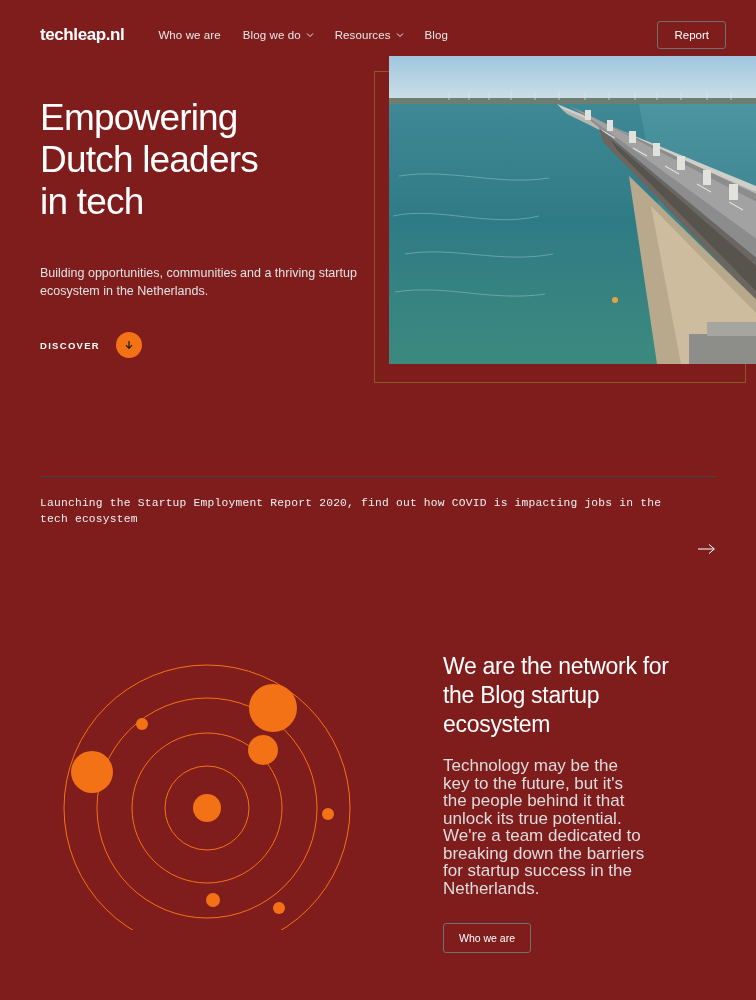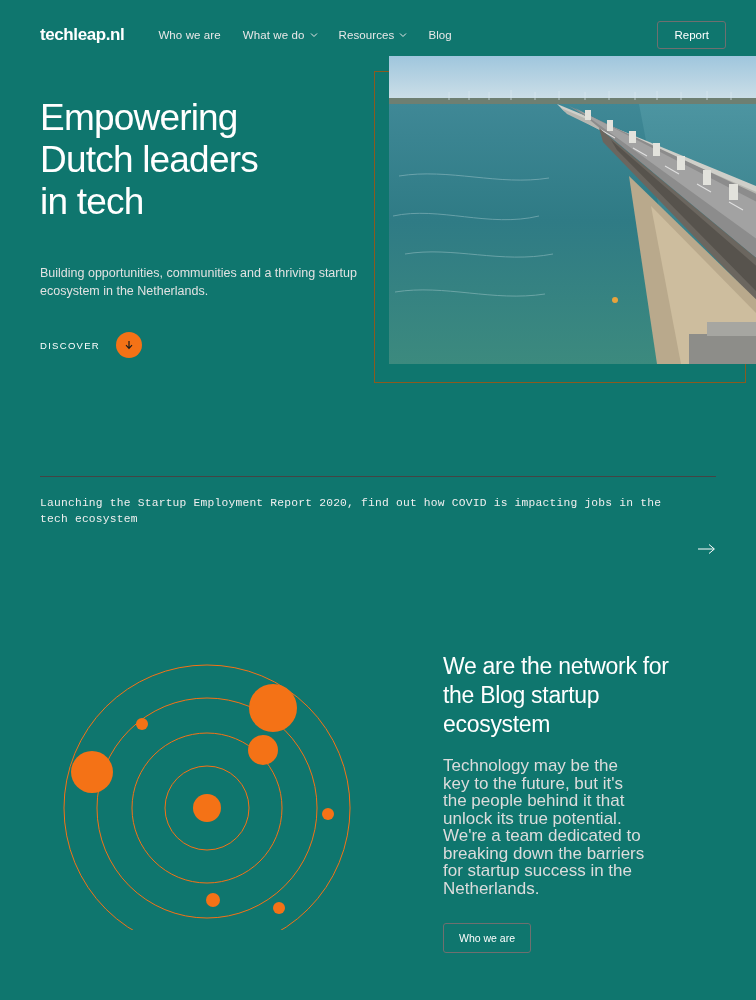--- a/index.html
+++ b/index.html
@@ -8,21 +8,21 @@
     height: 1000px;
     background: #1c1c1c;
     font-family: "Liberation Sans", sans-serif;
     color: #ffffff;
     overflow: hidden;
   }
   .page {
     position: relative;
     width: 756px;
     height: 1000px;
-    background: #0f766e;
+    background: #7f1d1d;
   }
 
   
   .header {
     position: absolute;
     top: 0; left: 0;
     width: 756px;
     height: 70px;
     display: flex;
     align-items: center;
@@ -97,20 +97,21 @@
     width: 330px;
   }
   .discover {
     position: absolute;
     left: 40px;
     top: 277px;
     display: flex;
     align-items: center;
     gap: 16px;
     cursor: pointer;
+    font-weight: bold;
   }
   .discover-label {
     font-size: 9.5px;
     letter-spacing: 1.3px;
     color: #ffffff;
   }
   .discover-circle {
     width: 26px; height: 26px;
     border-radius: 50%;
     background: #f47216;
@@ -215,21 +216,21 @@
 
 <div class="page">
 
   <div class="header">
     <div class="logo">techleap.nl</div>
     <div class="nav">
       <div class="nav-item">
         <span>Who we are</span>
       </div>
       <div class="nav-item">
-        <span>What we do</span>
+        <span>Blog we do</span>
         <span class="caret">
           <svg width="8" height="8" viewBox="0 0 8 8">
               <path d="M1 2.5 L4 5.5 L7 2.5" fill="none" stroke="#e8e8e8" stroke-width="1"></path>
             </svg>
         </span>
       </div>
       <div class="nav-item">
         <span>Resources</span>
         <span class="caret">
           <svg width="8" height="8" viewBox="0 0 8 8">

